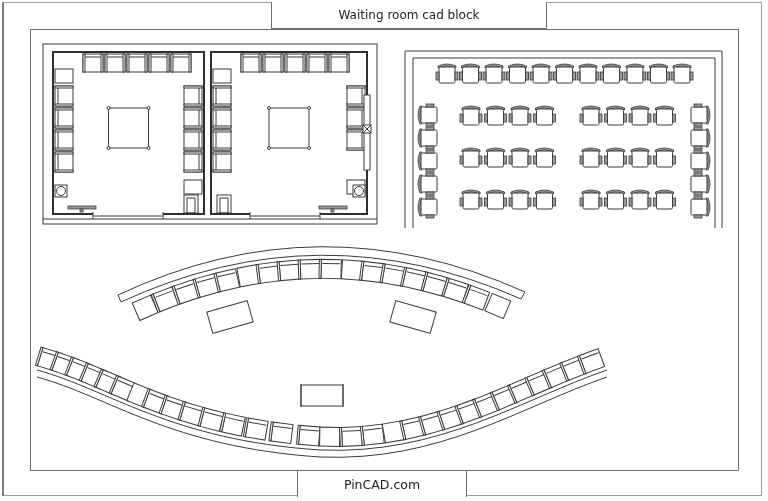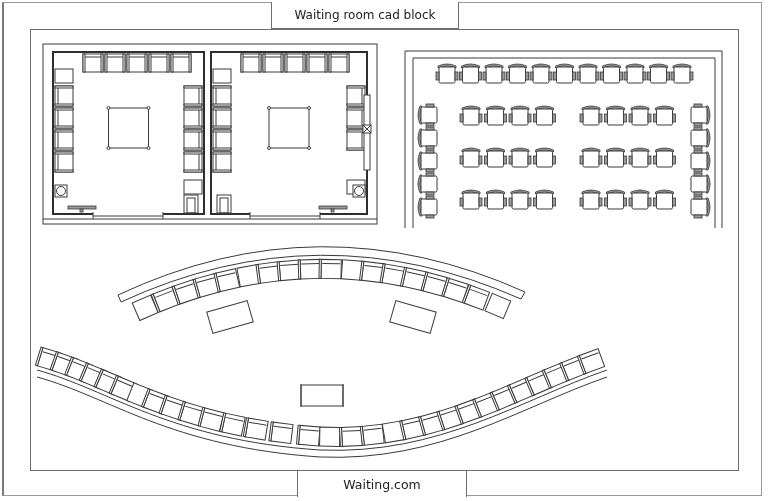--- a/index.html
+++ b/index.html
@@ -1,19 +1,19 @@
 <!DOCTYPE html>
 <html><head>
 <meta charset="utf-8">
 <style>
   html, body { margin: 0; padding: 0; background: #ffffff; }
   body { width: 768px; height: 501px; position: relative; overflow: hidden; font-family: "DejaVu Sans", sans-serif; }
   .outer-frame { position: absolute; left: 2px; top: 2px; width: 760px; height: 494px; border-left: 2px solid #7a7a7a; border-right: 1px solid #9a9a9a; border-bottom: 1px solid #9a9a9a; border-top: 1px solid #9a9a9a; box-sizing: border-box; }
   .inner-frame { position: absolute; left: 30px; top: 29px; width: 709px; height: 442px; border: 1px solid #6e6e6e; box-sizing: border-box; }
-  .title-box { position: absolute; left: 271px; top: 2px; width: 188px; height: 27px; border: 1px solid #6e6e6e; border-top: none; box-sizing: border-box; background: #fff; display: flex; align-items: center; justify-content: center; font-size: 12px; color: #222; }
+  .title-box { position: absolute; left: 271px; top: 2px; width: 276px; height: 27px; border: 1px solid #6e6e6e; border-top: none; box-sizing: border-box; background: #fff; display: flex; align-items: center; justify-content: center; font-size: 12px; color: #222; }
   .footer-box { position: absolute; left: 297px; top: 470px; width: 170px; height: 27px; border: 1px solid #6e6e6e; border-bottom: none; box-sizing: border-box; background: #fff; display: flex; align-items: center; justify-content: center; font-size: 12.5px; color: #222; }
   svg.drawing { position: absolute; left: 0; top: 0; }
   .ln { fill: none; stroke: #3a3a3a; stroke-width: 1; }
   .ln2 { fill: none; stroke: #2e2e2e; stroke-width: 2; }
   .fillw { fill: #ffffff; stroke: #3a3a3a; stroke-width: 1; }
   .fillg { fill: #9a9a9a; stroke: #3a3a3a; stroke-width: 0.8; }
 </style>
 </head>
 <body>
 
@@ -750,14 +750,14 @@
     <rect class="fillw" x="301" y="385" width="42" height="21"></rect>
     <line class="ln" x1="301" y1="384" x2="301" y2="407"></line>
       <line class="ln" x1="343" y1="384" x2="343" y2="407"></line>
   </g>
 </svg>
 
 <div class="title-box">
   <span>Waiting room cad block</span>
 </div>
 <div class="footer-box">
-  <span>Waiting.com</span>
+  <span>PinCAD.com</span>
 </div>
 
 </body></html>

